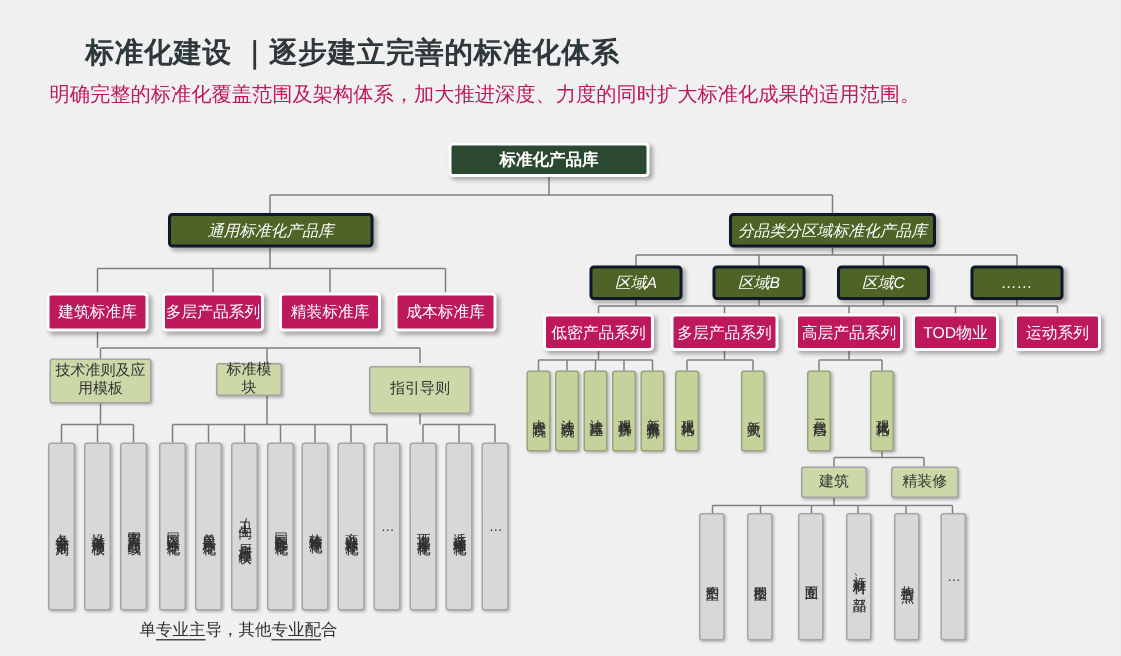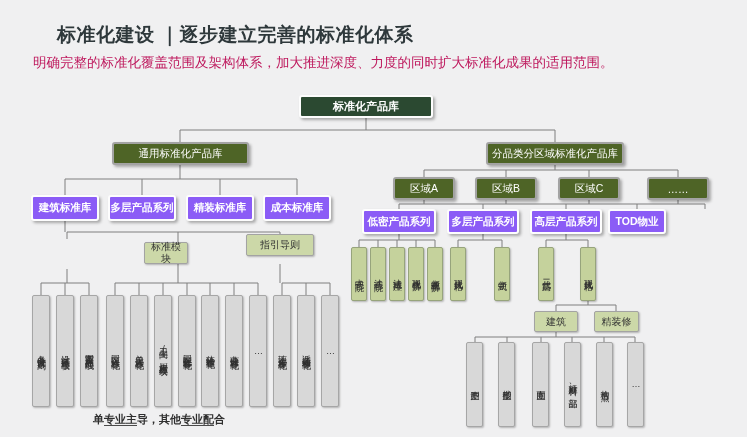--- a/index.html
+++ b/index.html
@@ -3,27 +3,27 @@
 <meta charset="utf-8">
 <style>
   html,body{margin:0;padding:0;}
   body{font-family:"Liberation Sans","DejaVu Sans",sans-serif;background:#e9e9ea;}
   .slide{position:relative;width:747px;height:437px;background:#f0f0f1;overflow:hidden;}
   .title{position:absolute;left:33px;top:22px;font-size:19px;font-weight:bold;color:#2e383b;letter-spacing:0.5px;margin-left:24px;}
   .subtitle{position:absolute;left:33px;top:54px;font-size:13.5px;color:#be185d;}
   svg.wires{position:absolute;left:0;top:0;pointer-events:none;}
   .node{position:absolute;display:flex;align-items:center;justify-content:center;text-align:center;box-sizing:border-box;border-radius:3px;}
   .root{background:#2b4931;color:#fff;font-weight:bold;font-size:11px;border:2px solid #fdfdfd;box-shadow:2px 2px 3px rgba(0,0,0,.3);}
-  .dark{background:#4e6426;color:#fff;font-size:10.5px;border:2px solid #a3a3a3;box-shadow:2px 2px 3px rgba(0,0,0,.3);}
-  .mid{background:#8b5cf6;color:#fff;font-size:10.5px;border:2px solid #fdfdfd;box-shadow:2px 2px 3px rgba(0,0,0,.3);font-weight:bold;}
+  .dark{background:#4e6426;color:#fff;font-size:10.5px;border:2px solid #0f172a;box-shadow:2px 2px 3px rgba(0,0,0,.3);font-style:italic;}
+  .mid{background:#be185d;color:#fff;font-size:10.5px;border:2px solid #fdfdfd;box-shadow:2px 2px 3px rgba(0,0,0,.3);}
   .light{background:#ccd8a8;color:#333;font-size:10px;line-height:1.2;border:1px solid #a3a3a3;box-shadow:1px 1px 2px rgba(0,0,0,.25);border-radius:2px;padding:1px 2px;}
   .vbox{position:absolute;display:flex;align-items:center;justify-content:center;writing-mode:vertical-rl;text-orientation:upright;box-sizing:border-box;border-radius:2px;line-height:1.0;box-shadow:1px 1px 2px rgba(0,0,0,.25);}
   .vgray{background:#d8d8d8;border:1px solid #a6a6a6;color:#2f2f2f;font-size:9px;letter-spacing:1px;}
   .vgreen{background:#c5d29c;border:1px solid #97a47c;color:#2f2f2f;font-size:9px;letter-spacing:1px;}
-  .footnote{position:absolute;left:93px;top:412px;font-size:11px;font-weight:bold;color:#2f2f2f;}
+  .footnote{position:absolute;left:93px;top:412px;font-size:11px;font-weight:normal;color:#2f2f2f;}
   .fn-u{border-bottom:1px solid #4a4a4a;}
 </style>
 </head>
 <body>
 
 <div class="slide">
 
   <div class="title">标准化建设 ｜逐步建立完善的标准化体系</div>
   <div class="subtitle">明确完整的标准化覆盖范围及架构体系，加大推进深度、力度的同时扩大标准化成果的适用范围。</div>
 
@@ -47,22 +47,23 @@
   <div class="node root" style="left:299px;top:95px;width:134px;height:23px">标准化产品库</div>
 
   <div class="node dark" style="left:112px;top:142px;width:137px;height:23px">通用标准化产品库</div>
   <div class="node dark" style="left:486px;top:142px;width:138px;height:23px">分品类分区域标准化产品库</div>
 
   <div class="node mid" style="left:31px;top:195px;width:68px;height:26px">建筑标准库</div>
   <div class="node mid" style="left:108px;top:195px;width:68px;height:26px">多层产品系列</div>
   <div class="node mid" style="left:186px;top:195px;width:68px;height:26px">精装标准库</div>
   <div class="node mid" style="left:263px;top:195px;width:68px;height:26px">成本标准库</div>
 
+  <div class="node light" style="left:33px;top:239px;width:68px;height:30px">技术准则及应用模板</div>
   <div class="node light" style="left:144px;top:242px;width:44px;height:22px">标准模块</div>
-  <div class="node light" style="left:246px;top:234px;width:68px;height:22px">指引导则</div>
+  <div class="node light" style="left:246px;top:244px;width:68px;height:32px">指引导则</div>
 
   <div class="vbox vgray" style="left:32px;top:295px;width:18px;height:112px">各专业设计准则</div>
   <div class="vbox vgray" style="left:56px;top:295px;width:18px;height:112px">设计任务书模板</div>
   <div class="vbox vgray" style="left:80px;top:295px;width:18px;height:112px">审图要点品质红线</div>
 
   <div class="vbox vgray" style="left:106px;top:295px;width:18px;height:112px">园区入口标准化</div>
   <div class="vbox vgray" style="left:130px;top:295px;width:18px;height:112px">单元入口标准化</div>
   <div class="vbox vgray" style="left:154px;top:295px;width:18px;height:112px">卫生间/厨房标准模块</div>
   <div class="vbox vgray" style="left:178px;top:295px;width:18px;height:112px">园区配套标准化</div>
   <div class="vbox vgray" style="left:201px;top:295px;width:18px;height:112px">体验馆标准化</div>
@@ -75,20 +76,21 @@
 
   <div class="node dark" style="left:475px;top:177px;width:62px;height:23px">区域B</div>
   <div class="node dark" style="left:393px;top:177px;width:62px;height:23px">区域A</div>
   <div class="node dark" style="left:558px;top:177px;width:62px;height:23px">区域C</div>
   <div class="node dark" style="left:647px;top:177px;width:62px;height:23px">……</div>
 
   <div class="node mid" style="left:362px;top:209px;width:74px;height:25px">低密产品系列</div>
   <div class="node mid" style="left:447px;top:209px;width:72px;height:25px">多层产品系列</div>
   <div class="node mid" style="left:530px;top:209px;width:72px;height:25px">高层产品系列</div>
   <div class="node mid" style="left:608px;top:209px;width:58px;height:25px">TOD物业</div>
+  <div class="node mid" style="left:676px;top:209px;width:58px;height:25px">运动系列</div>
 
   <div class="vbox vgreen" style="left:351px;top:247px;width:16px;height:54px">中式合院</div>
   <div class="vbox vgreen" style="left:370px;top:247px;width:16px;height:54px">法式合院</div>
   <div class="vbox vgreen" style="left:389px;top:247px;width:16px;height:54px">法式排屋</div>
   <div class="vbox vgreen" style="left:408px;top:247px;width:16px;height:54px">现代叠拼</div>
   <div class="vbox vgreen" style="left:427px;top:247px;width:16px;height:54px">新中式叠拼</div>
 
   <div class="vbox vgreen" style="left:450px;top:247px;width:16px;height:54px">现代风格</div>
   <div class="vbox vgreen" style="left:494px;top:247px;width:16px;height:54px">新中式</div>
 

